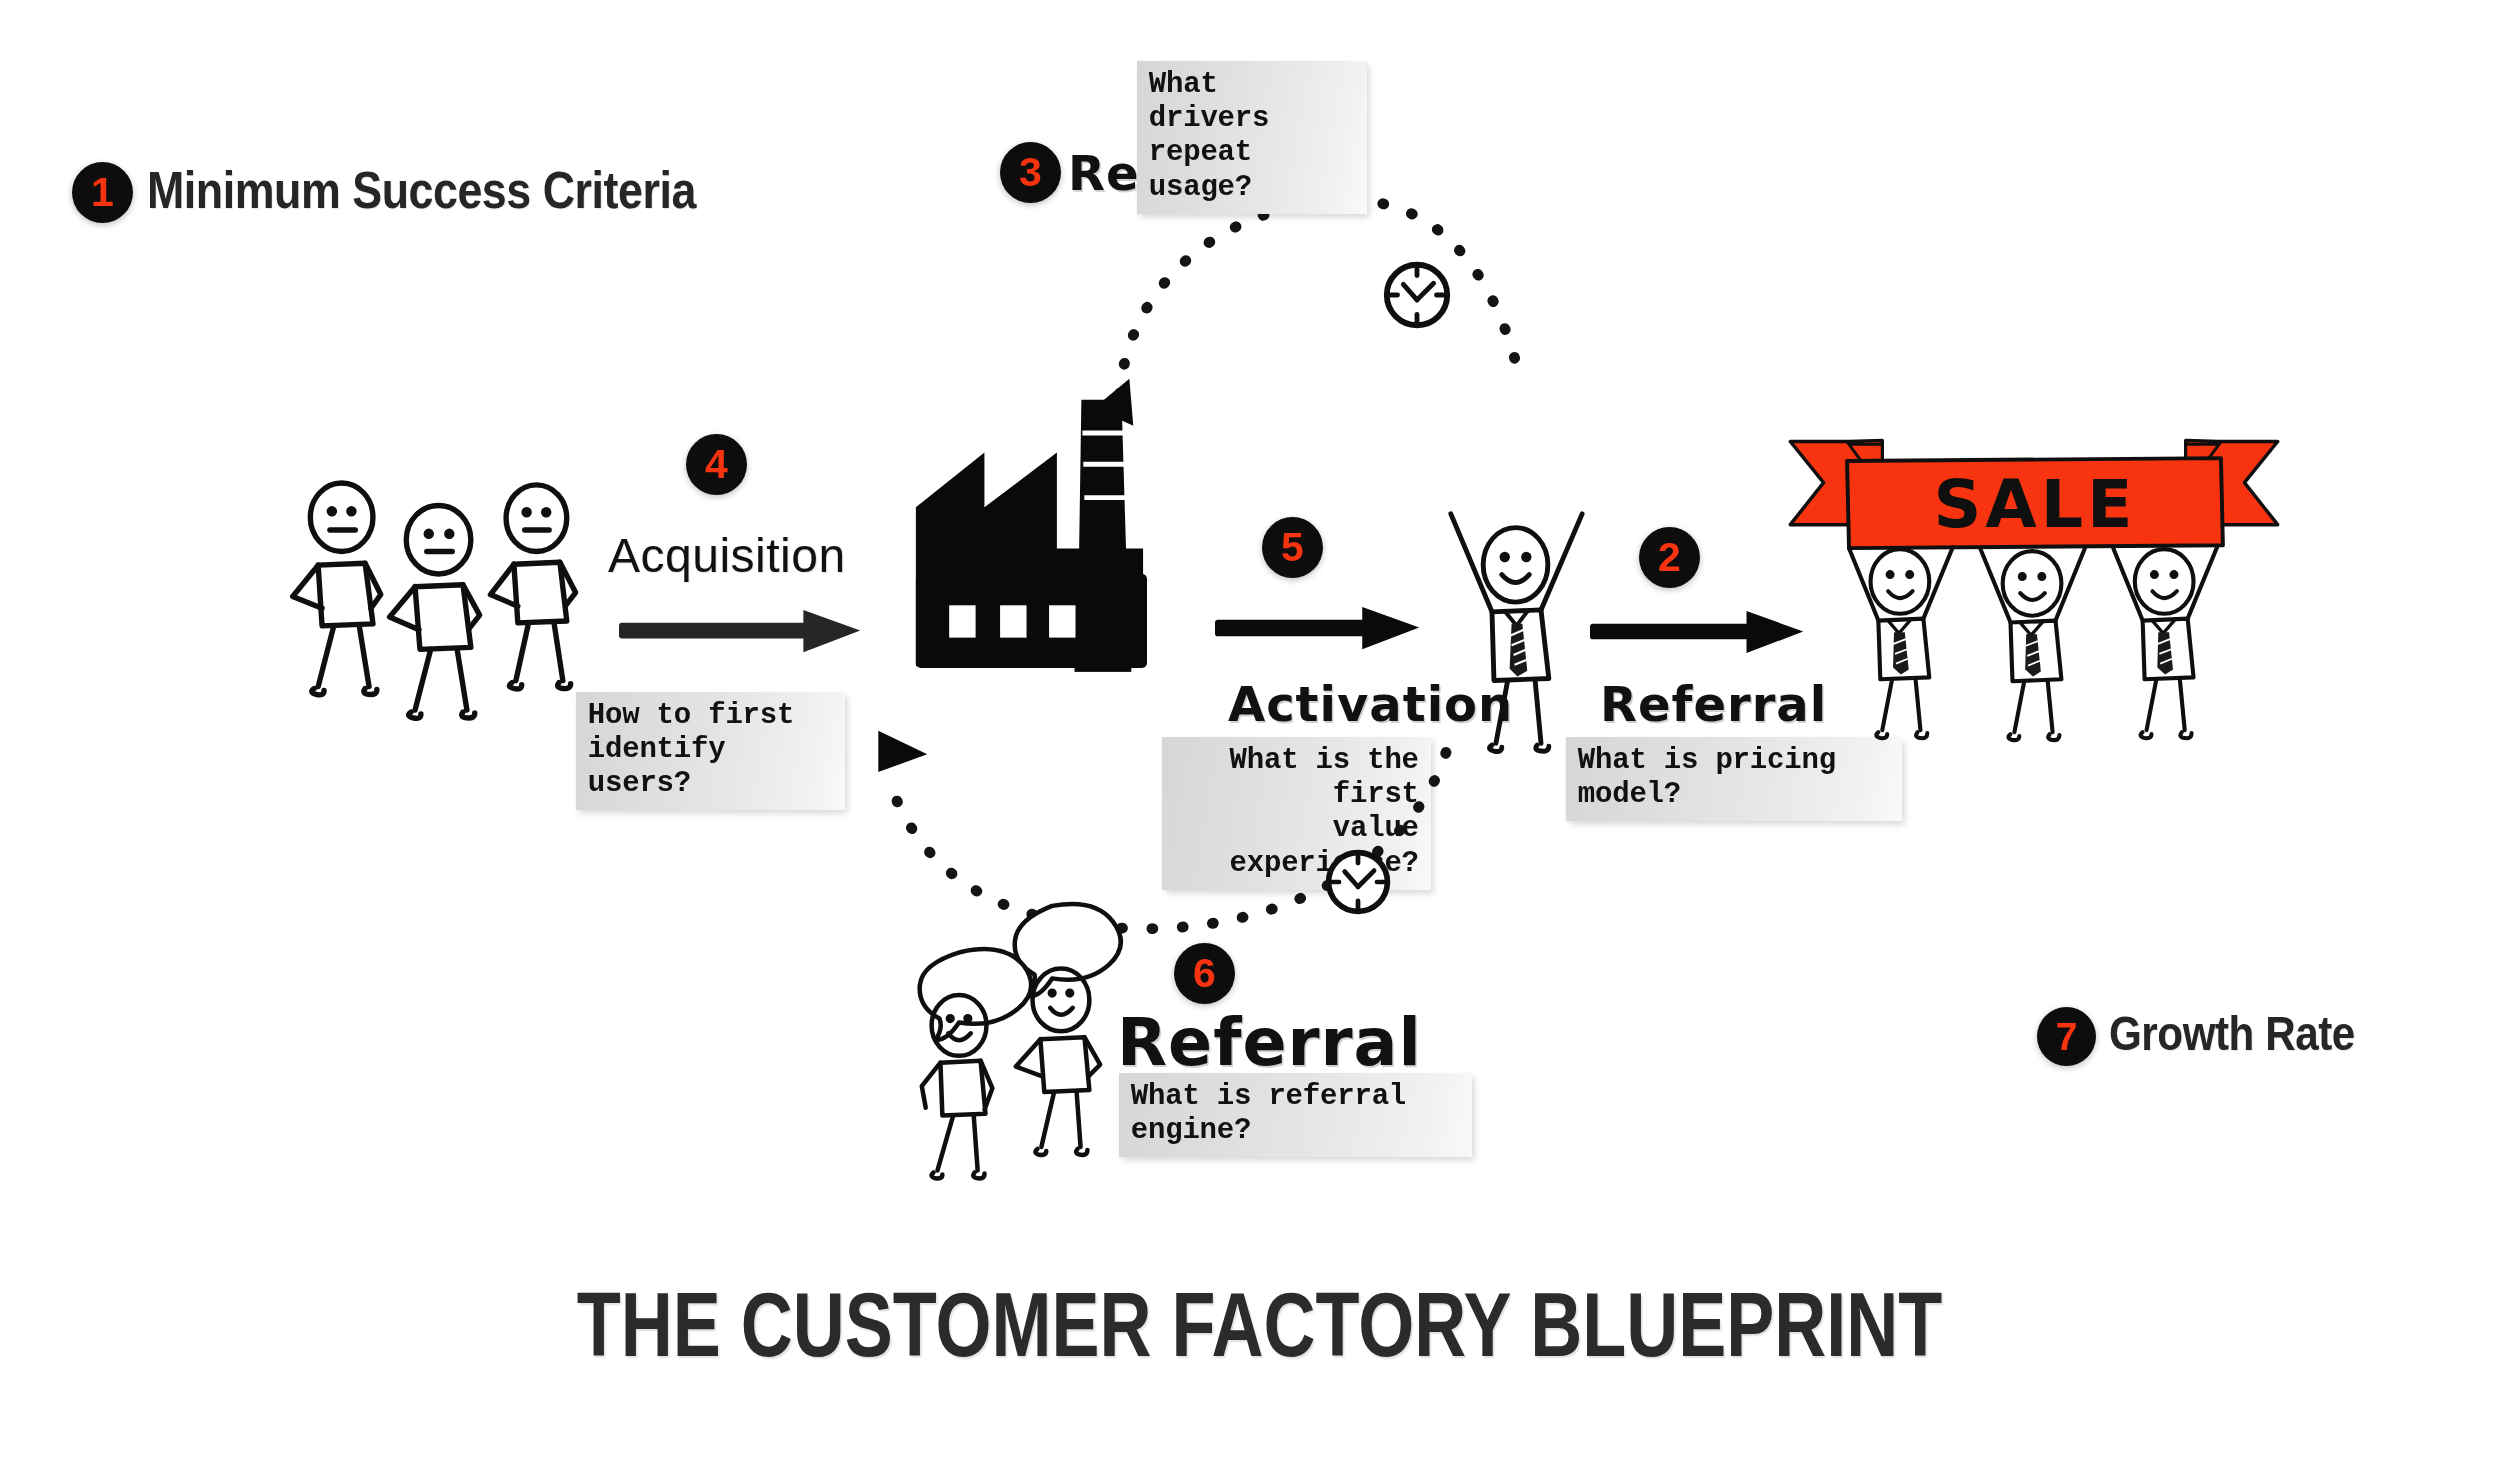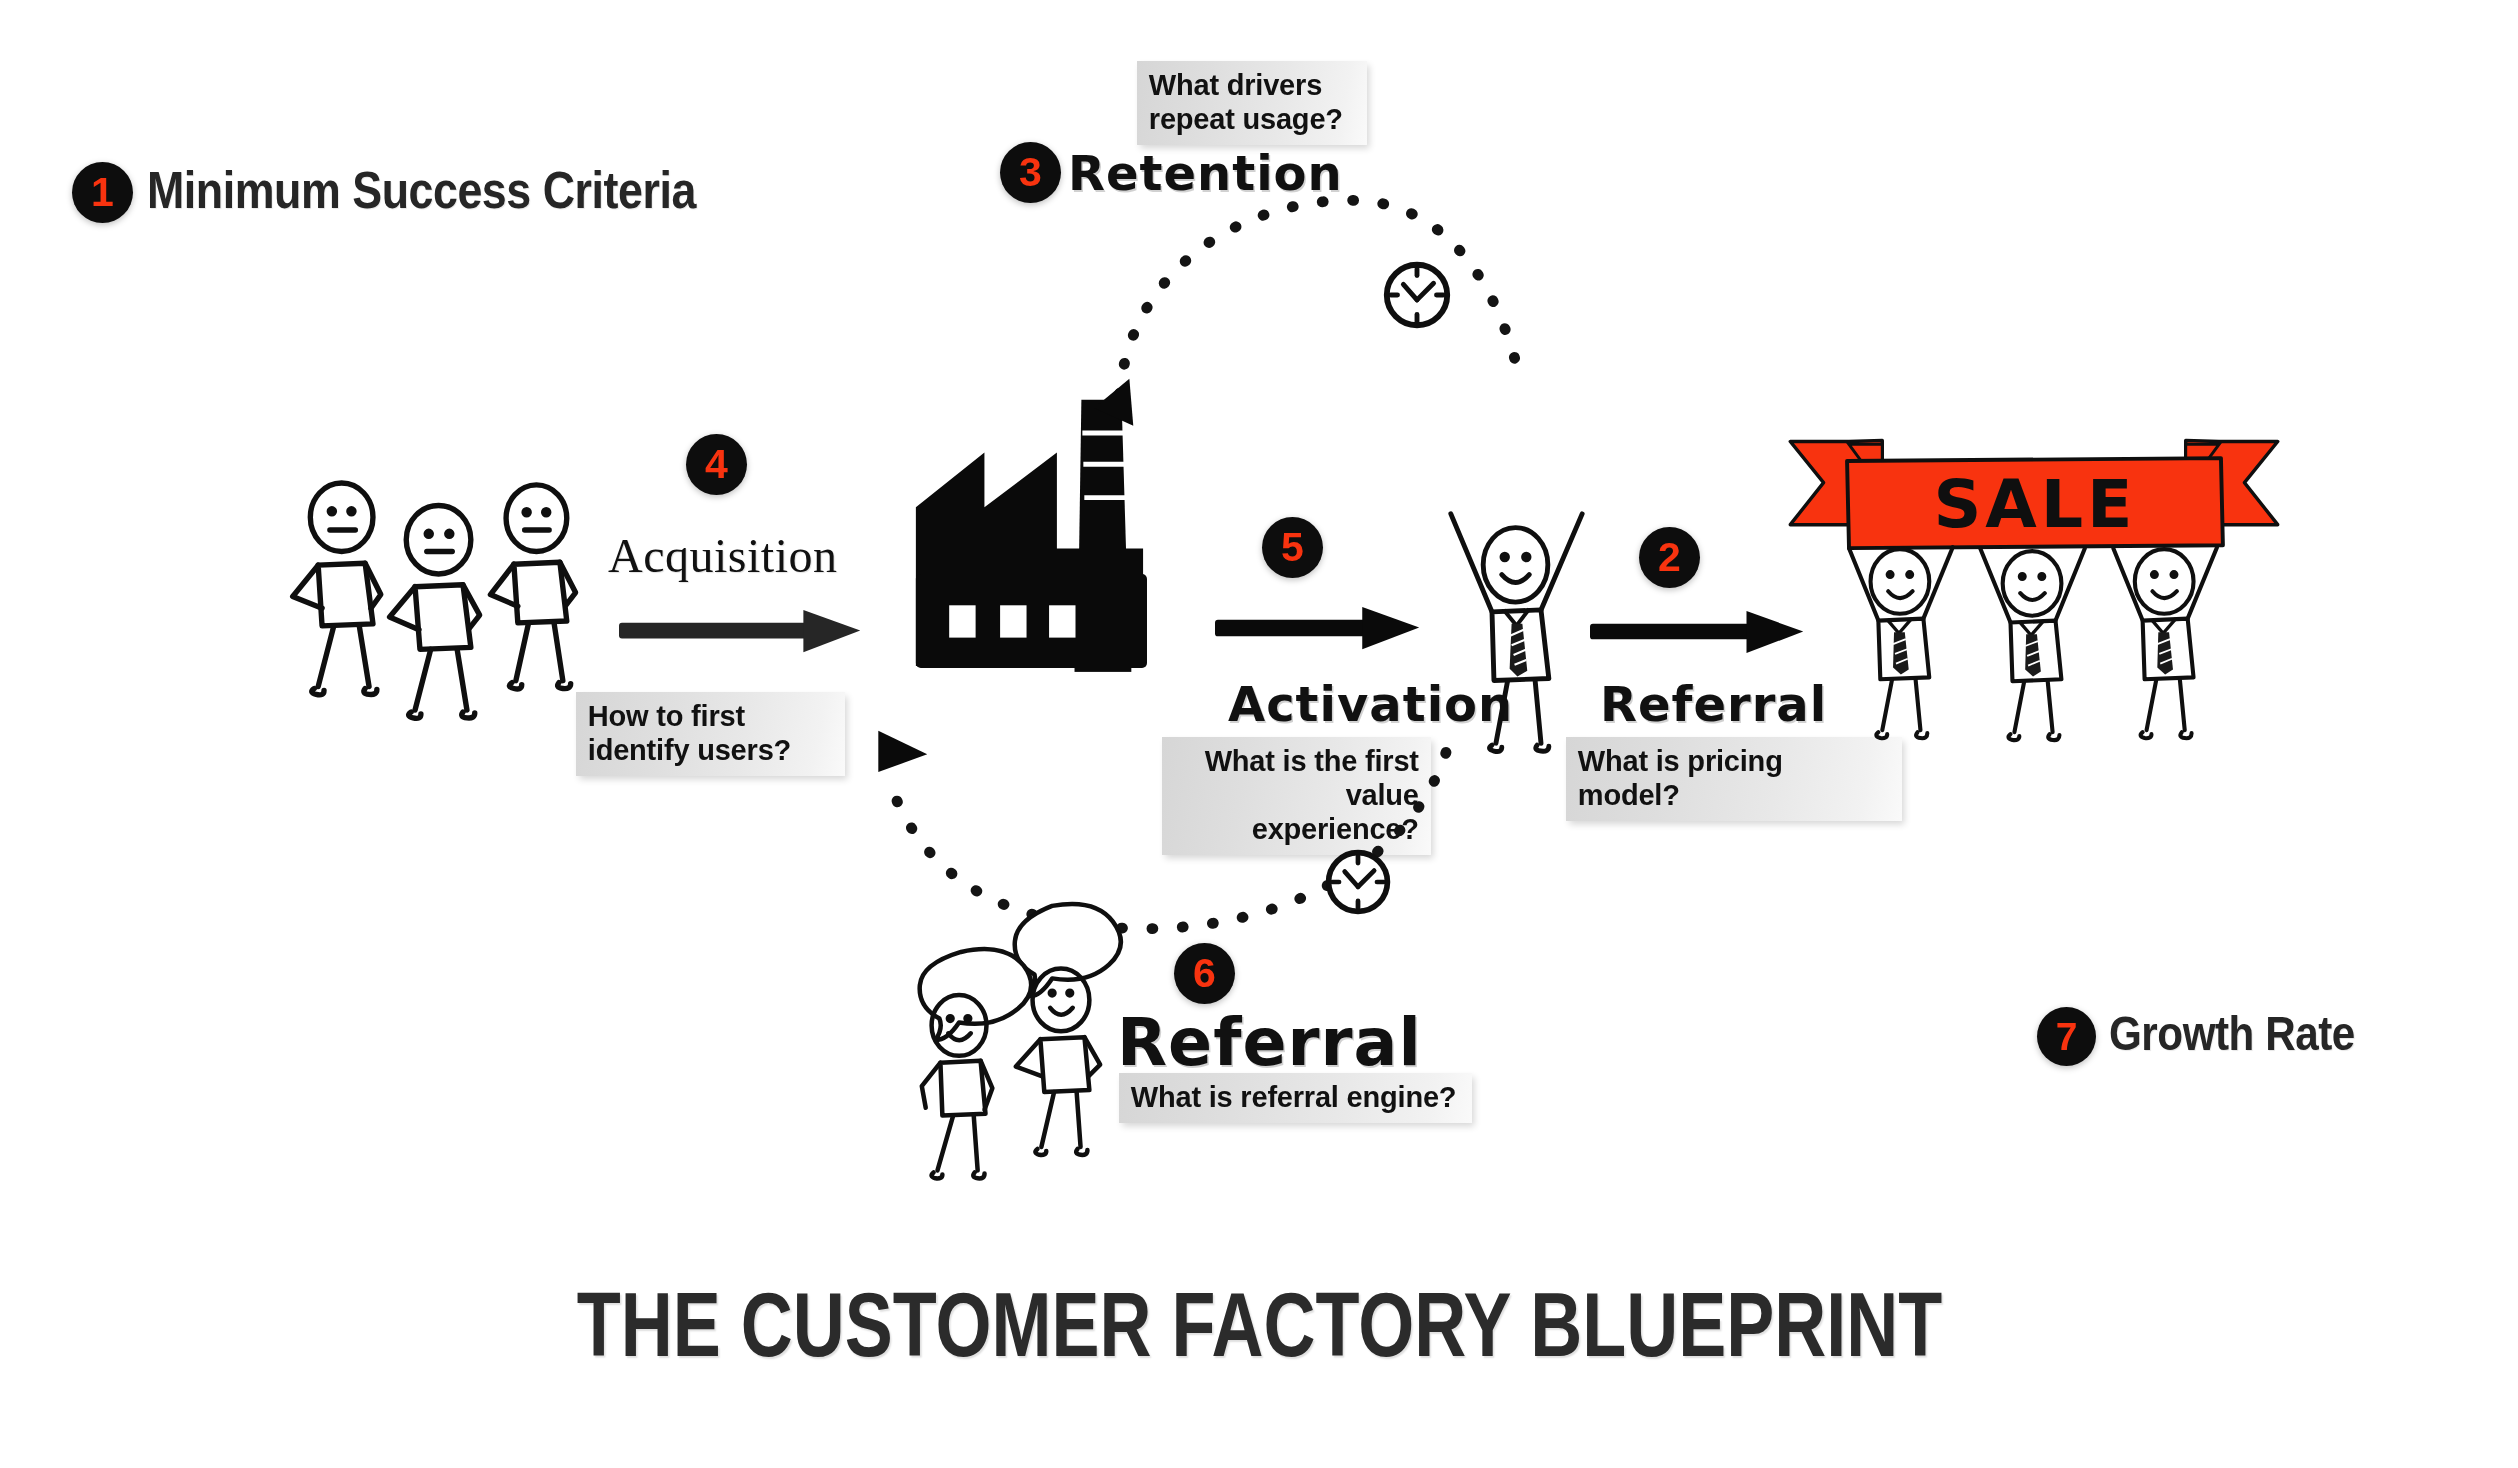--- a/index.html
+++ b/index.html
@@ -48,32 +48,32 @@
   .stage-label {
     position: absolute;
     color: #111111;
     font-family: "DejaVu Sans", sans-serif;
     font-weight: bold;
     white-space: nowrap;
     letter-spacing: 1px;
     text-shadow: 1.5px 1.5px 0 rgba(0,0,0,0.18);
   }
   .stage-label.rounded {
-    font-family: Liberation Serif, serif;
+    font-family: Liberation Sans, sans-serif;
     font-weight: normal;
     letter-spacing: 0.5px;
     text-shadow: 1px 1px 1px rgba(0,0,0,0.12);
   }
 
   
   .note {
     position: absolute;
     background: linear-gradient(100deg, #d6d6d6 0%, #dedede 30%, #e8e8e8 62%, #f2f2f2 88%, #fafafa 100%);
     color: #111111;
-    font-family: Liberation Sans, sans-serif;
+    font-family: Liberation Mono, monospace;
     font-weight: bold;
     line-height: 1.18;
     padding: 6.9px 11.8px 8.8px 11.8px;
     box-shadow: 2.9px 3.9px 6.9px rgba(0,0,0,0.16);
     white-space: pre-line;
     letter-spacing: -0.2px;
   }
 
   
   #title {

